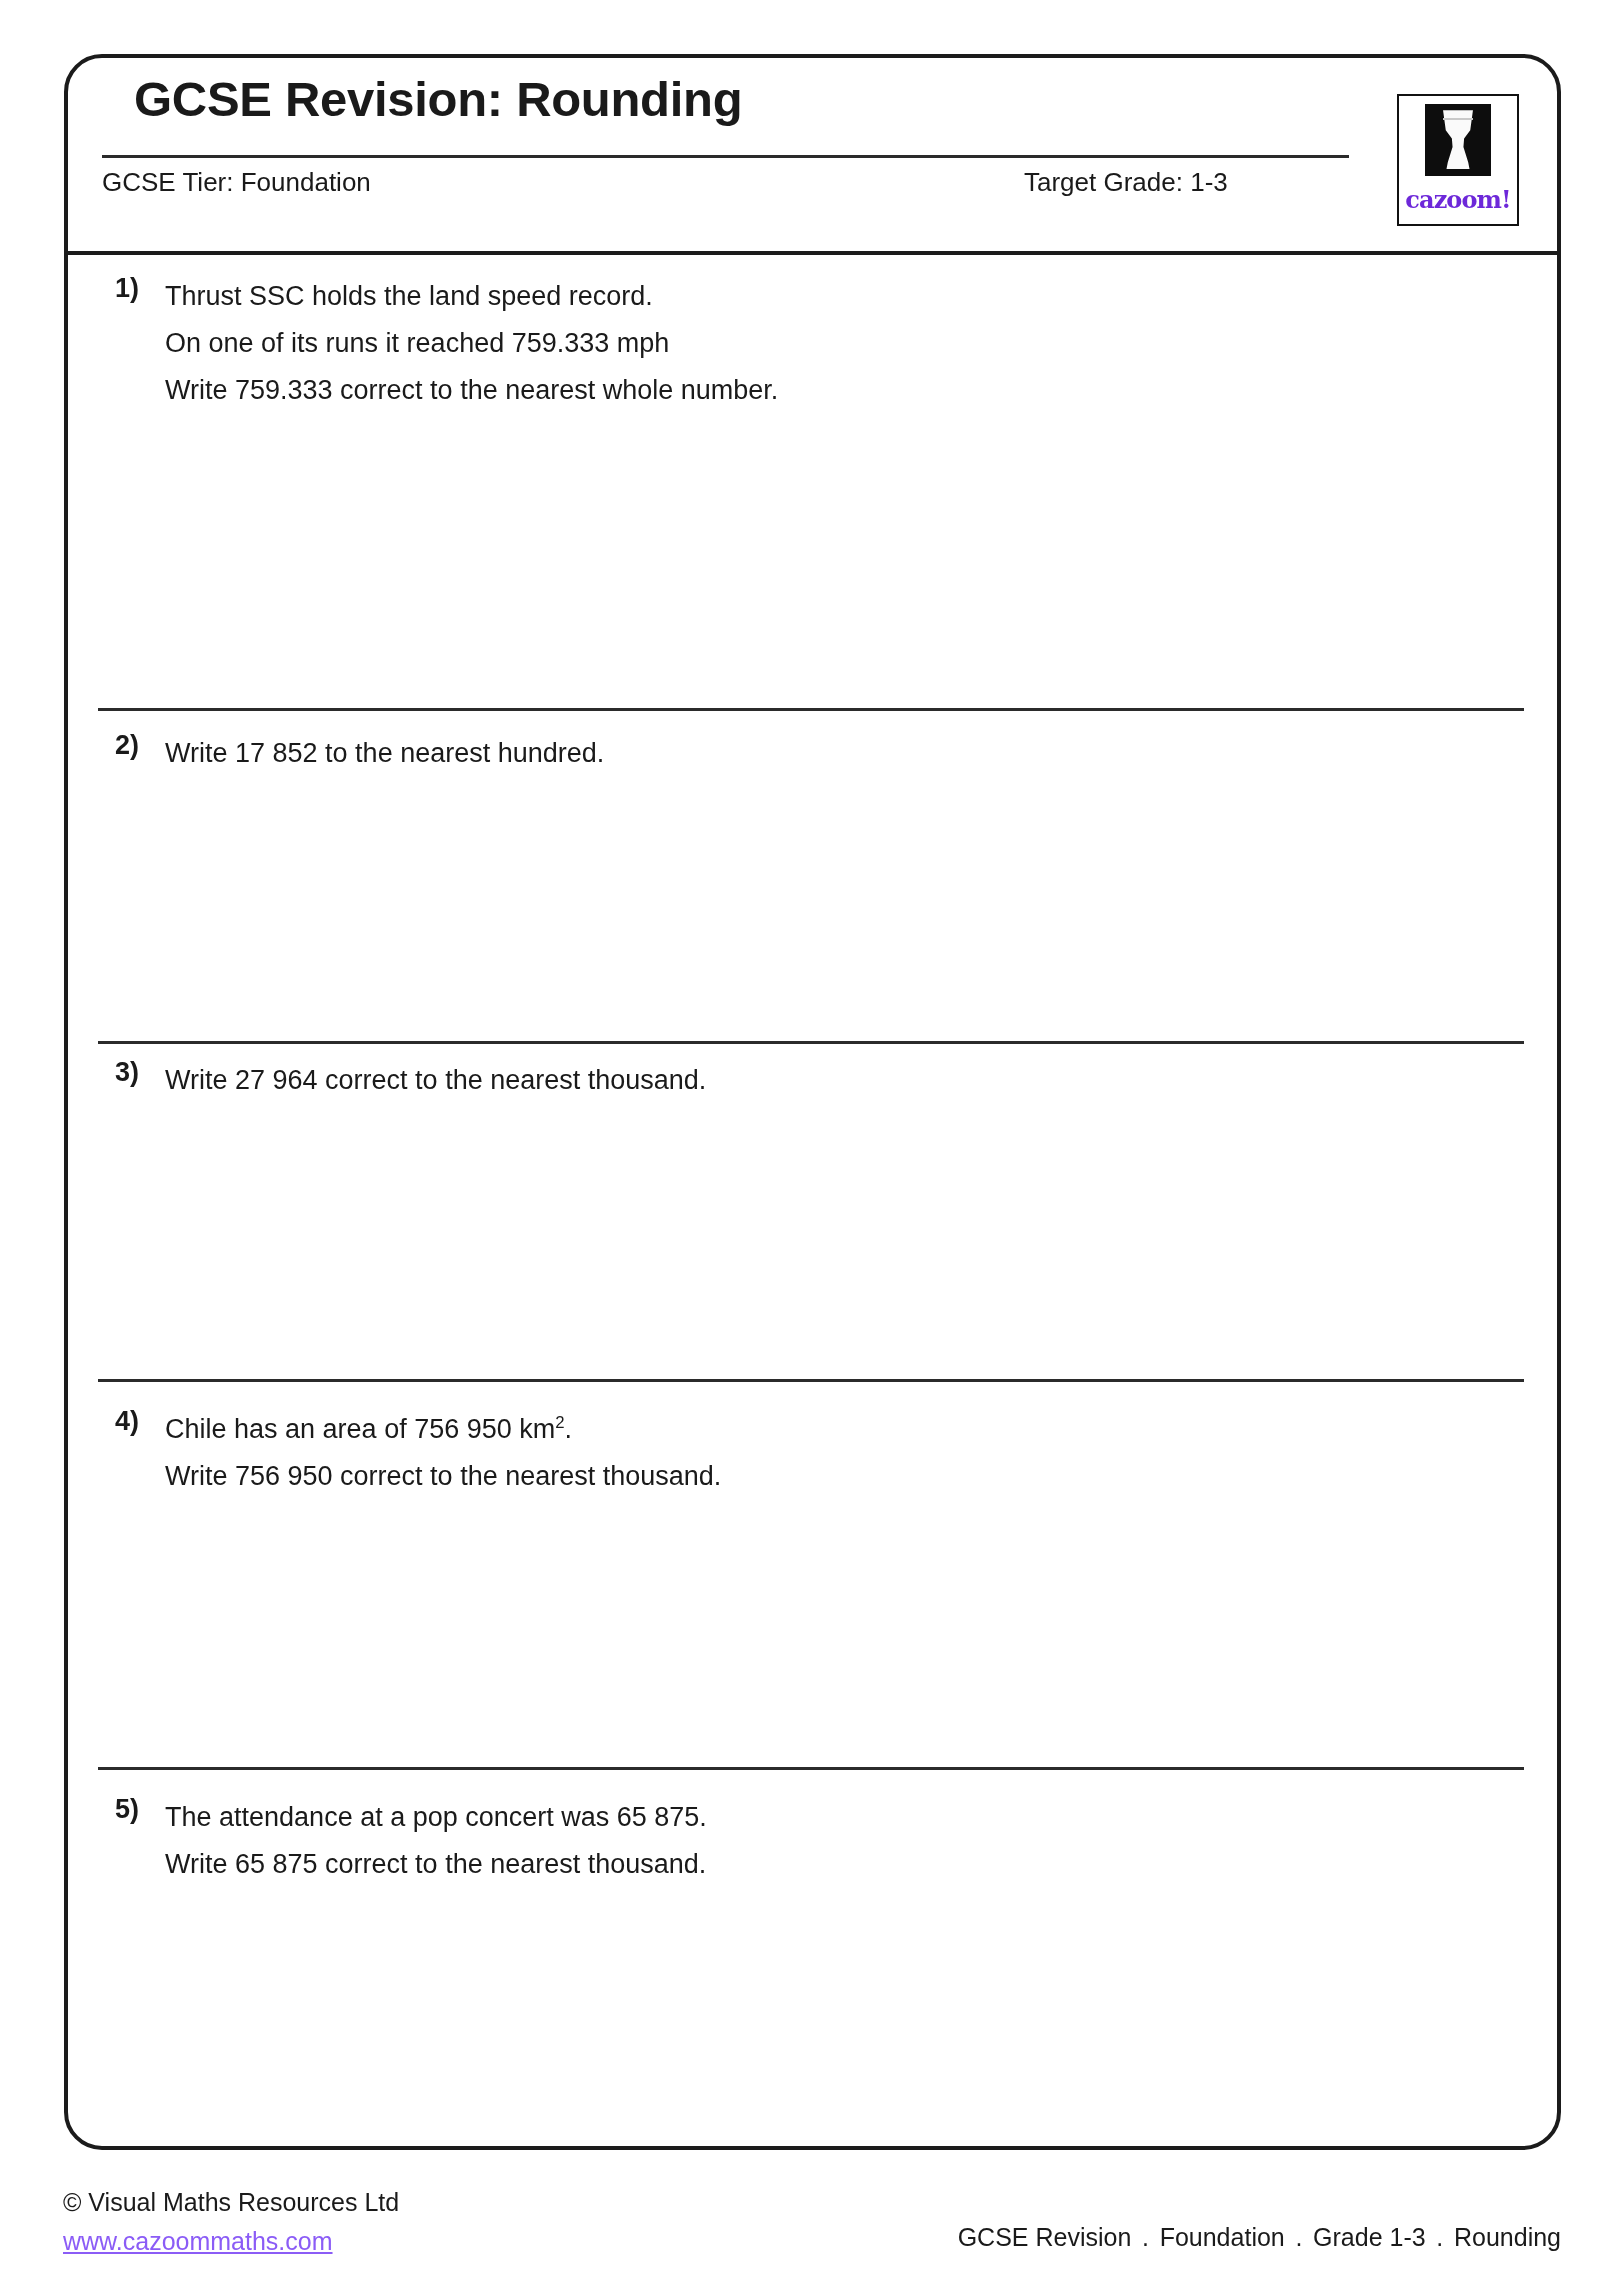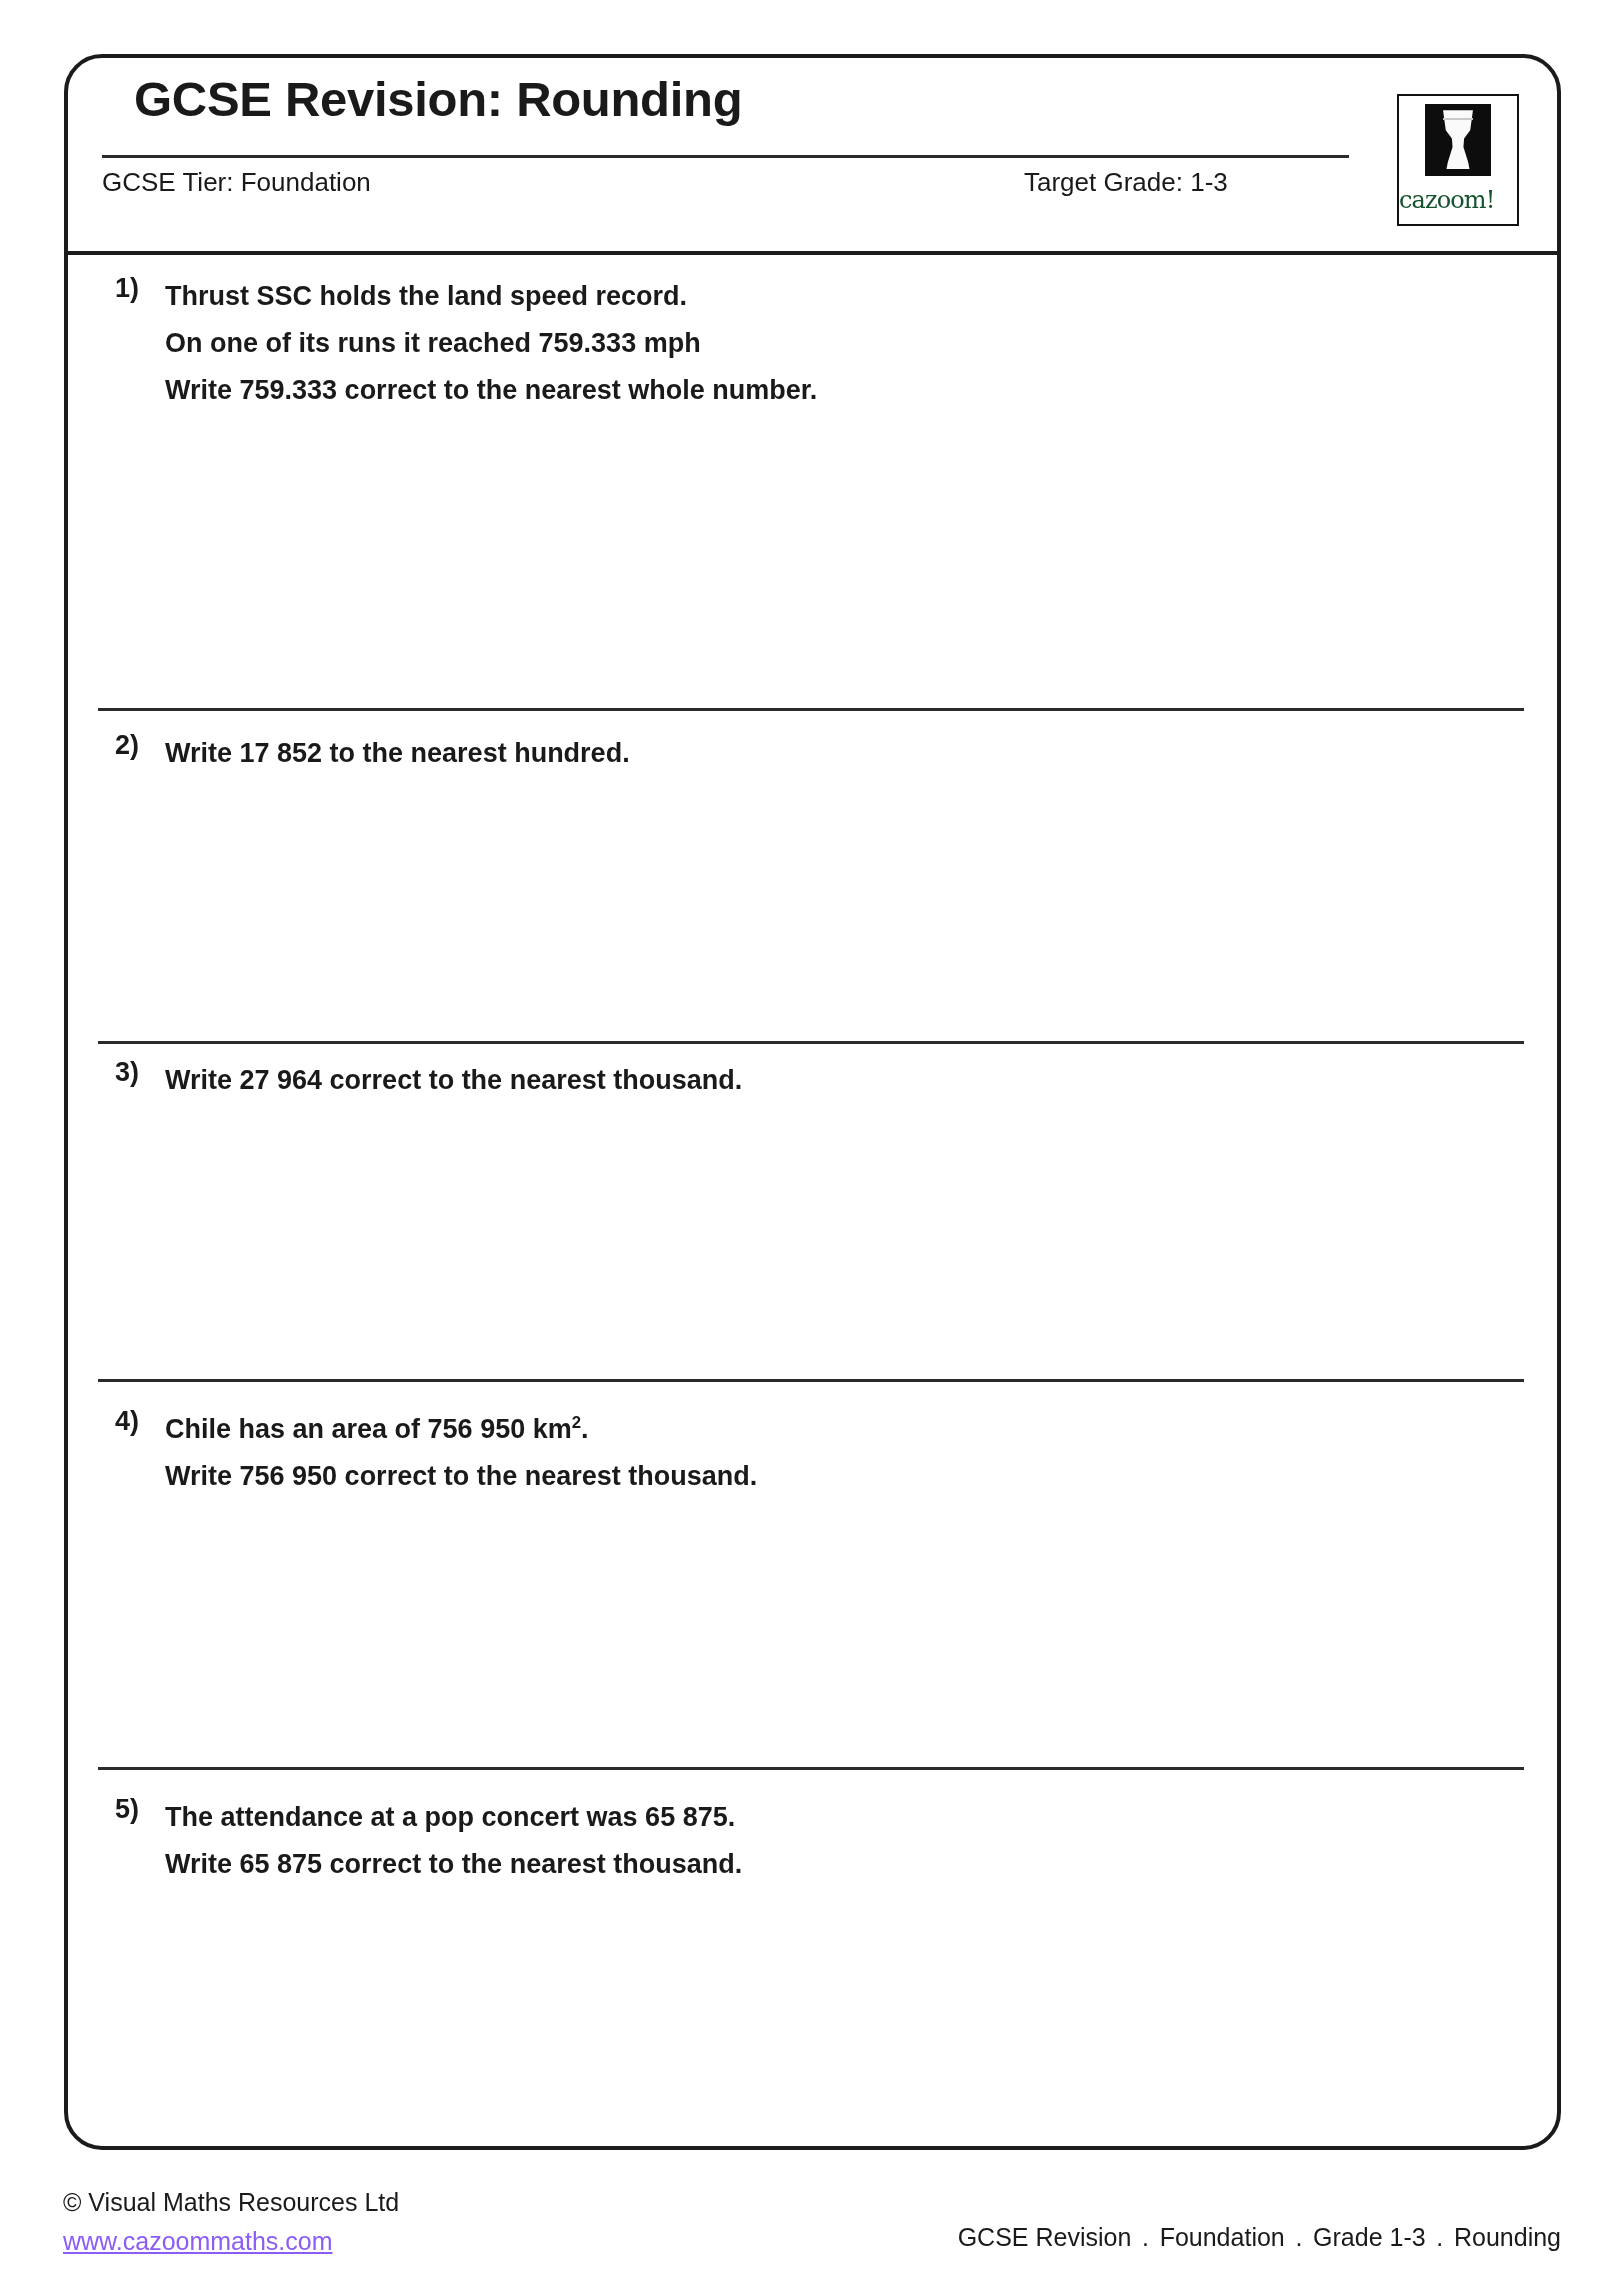--- a/index.html
+++ b/index.html
@@ -114,25 +114,26 @@
     top: 14.3px;
     width: 30px;
     height: 1.8px;
     background: #c9c9c9;
   }
   .logo-text {
     position: absolute;
     left: 0;
     right: 0;
     bottom: 12.5px;
+    text-align: center;
     font-family: "DejaVu Serif", serif;
-    font-weight: normal;
+    font-weight: bold;
     font-size: 24px;
     letter-spacing: -0.9px;
-    color: #14532d;
+    color: #6d28d9;
     line-height: 1;
   }
 
   
   .body-area {
     position: absolute;
     left: 0;
     top: 197px;
     right: 0;
     bottom: 0;
@@ -157,21 +158,21 @@
     font-size: 27px;
     font-weight: bold;
     color: #1a1a1a;
     text-align: left;
   }
   .q-lines {
     margin-left: 50px;
   }
   .q-line {
     font-size: 27px;
-    font-weight: bold;
+    font-weight: normal;
     color: #1a1a1a;
     line-height: 47px;
     white-space: nowrap;
   }
   .q-line sup {
     font-size: 0.62em;
     vertical-align: super;
     line-height: 0;
   }
 

